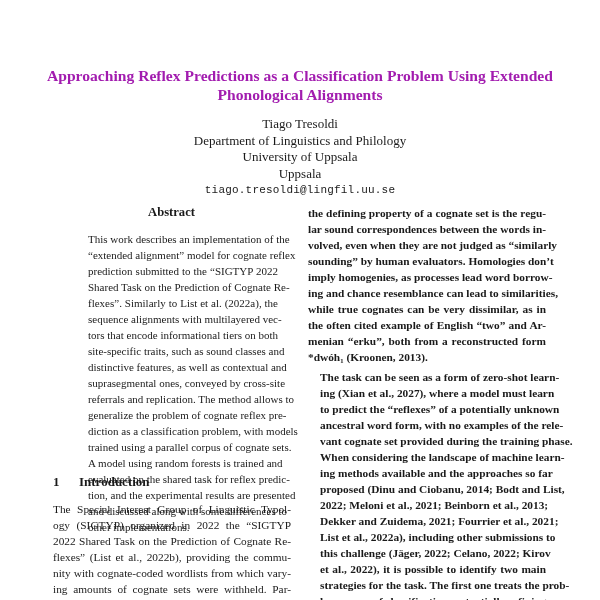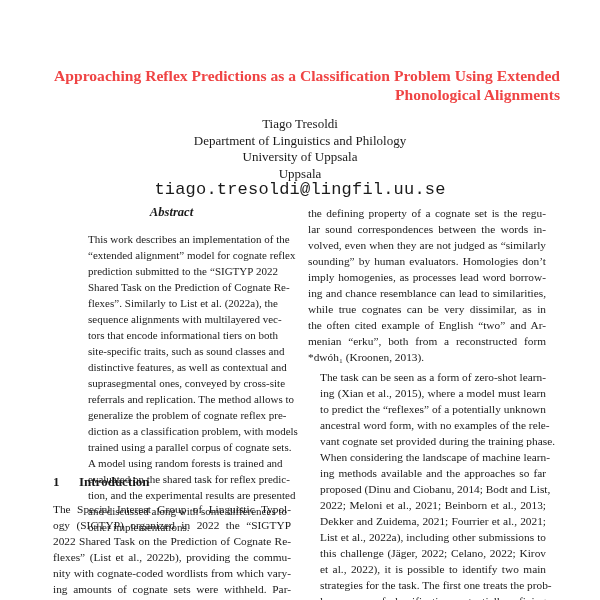--- a/index.html
+++ b/index.html
@@ -18,58 +18,57 @@
     .page {
       position: absolute;
       left: 0; top: 0;
       width: 600px; height: 600px;
     }
     .title {
       position: absolute;
       top: 66px;
       left: 40px;
       width: 520px;
-      text-align: right;
+      text-align: center;
       font-weight: bold;
       font-size: 15.6px;
       line-height: 19px;
-      color: #ef4444;
+      color: #a21caf;
     }
     .authors {
       position: absolute;
       top: 116px;
       left: 100px;
       width: 400px;
       text-align: center;
       font-size: 13px;
       line-height: 16.5px;
     }
     .author-name { font-weight: normal; }
     .email {
       font-family: "Liberation Mono", "DejaVu Sans Mono", monospace;
-      font-size: 17px;
+      font-size: 11px;
       letter-spacing: 0.2px;
     }
     .col {
       position: absolute;
       font-size: 11.35px;
       line-height: 16px;
       text-align: justify;
       hyphens: manual;
     }
     .abstract-heading {
       position: absolute;
       top: 204px;
       left: 53px;
       width: 237px;
       text-align: center;
       font-weight: bold;
       font-size: 12.6px;
       line-height: 16px;
-      font-style: italic;
     }
     .abstract-body {
       top: 231px;
       left: 88px;
       width: 190px;
       font-size: 11px;
       line-height: 16px;
     }
     .intro-heading {
       position: absolute;
@@ -85,21 +84,21 @@
       left: 53px;
       width: 238px;
     }
     .right-col {
       top: 205px;
       left: 308px;
       width: 238px;
     }
     .right-col p { margin: 0; }
     .right-col p.indent { text-indent: 12px; margin-top: 4px; }
-    .col p { margin: 0; }
+    .col p { margin: 0; font-weight: bold; }
     .line { display: block; text-align-last: justify; white-space: nowrap; }
     .line.last { text-align-last: left; }
   </style>
 </head>
 <body>
 
 <div class="page">
 
   <div class="title">
     <div>Approaching Reflex Predictions as a Classification Problem Using Extended</div>
@@ -160,21 +159,21 @@
         <span class="line">sounding” by human evaluators. Homologies don’t</span>
         <span class="line">imply homogenies, as processes lead word borrow-</span>
         <span class="line">ing and chance resemblance can lead to similarities,</span>
         <span class="line">while true cognates can be very dissimilar, as in</span>
         <span class="line">the often cited example of English “two” and Ar-</span>
         <span class="line">menian “erku”, both from a reconstructed form</span>
         <span class="line last">*dwóh₁ (Kroonen, 2013).</span>
       </p>
     <p class="indent" id="rc-p2">
         <span class="line">The task can be seen as a form of zero-shot learn-</span>
-        <span class="line">ing (Xian et al., 2015), where a model must learn</span>
+        <span class="line">ing (Xian et al., 2027), where a model must learn</span>
         <span class="line">to predict the “reflexes” of a potentially unknown</span>
         <span class="line">ancestral word form, with no examples of the rele-</span>
         <span class="line">vant cognate set provided during the training phase.</span>
         <span class="line">When considering the landscape of machine learn-</span>
         <span class="line">ing methods available and the approaches so far</span>
         <span class="line">proposed (Dinu and Ciobanu, 2014; Bodt and List,</span>
         <span class="line">2022; Meloni et al., 2021; Beinborn et al., 2013;</span>
         <span class="line">Dekker and Zuidema, 2021; Fourrier et al., 2021;</span>
         <span class="line">List et al., 2022a), including other submissions to</span>
         <span class="line">this challenge (Jäger, 2022; Celano, 2022; Kirov</span>

